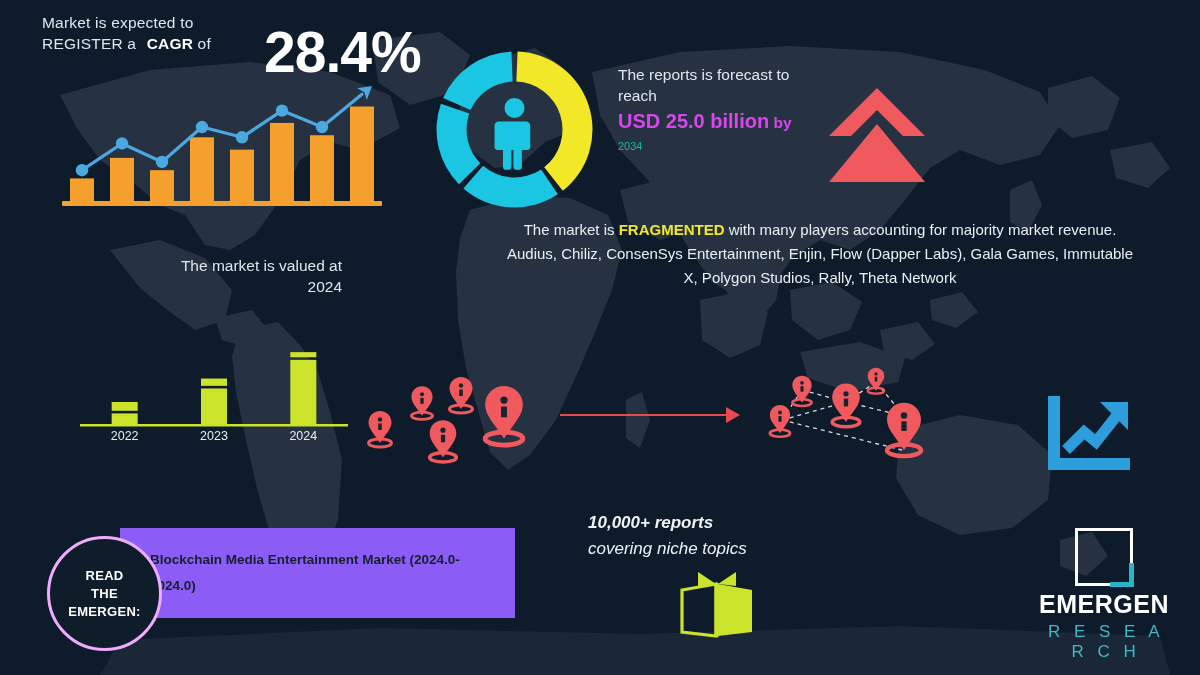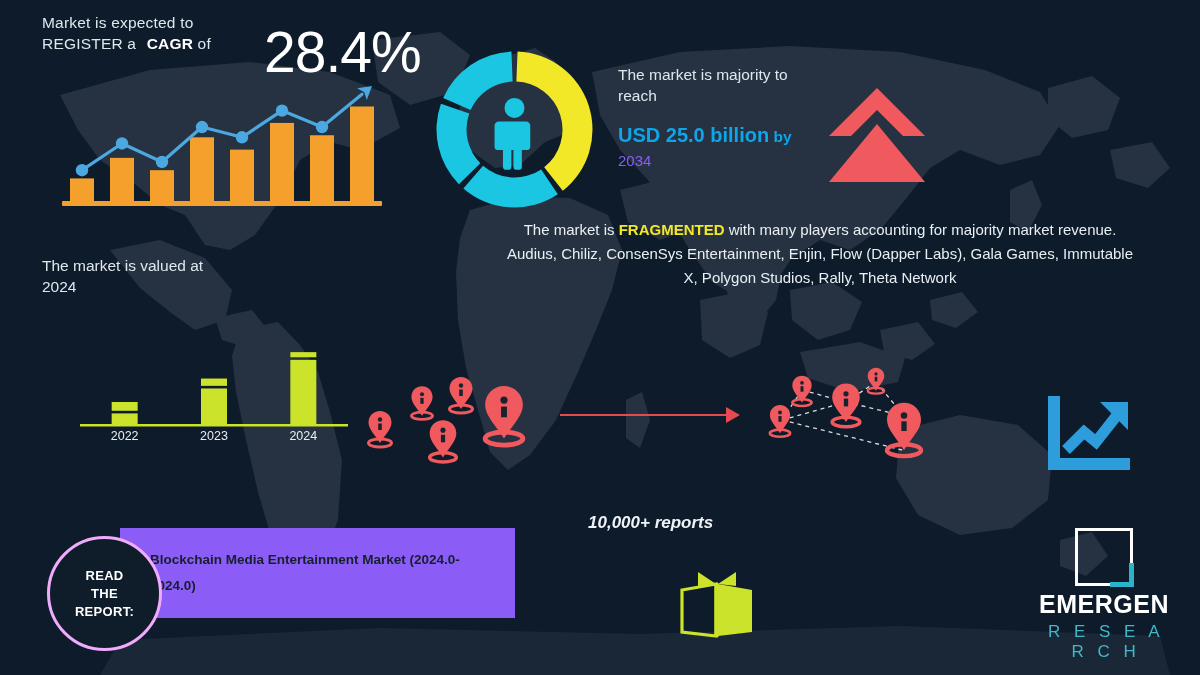--- a/index.html
+++ b/index.html
@@ -18,47 +18,47 @@
 
   
   .panel { position:absolute; z-index:5; }
 
   
   #cagr-block { left:42px; top:12px; width:360px; }
   #cagr-lines { font-size:15.5px; line-height:21px; letter-spacing:.2px; color:#dfe7ee; }
   #cagr-lines .b { font-weight:700; color:#ffffff;margin-left:6px; }
   #cagr-value {
     position:absolute; left:222px; top:12px;
-    font-size:57px; font-weight:400; line-height:1;
+    font-size:57px; font-weight:700; line-height:1;
     letter-spacing:-1px; color:#ffffff;
   }
 
   
   #orange-chart { left:62px; top:80px; width:320px; height:130px; }
 
   
   #donut { left:432px; top:47px; width:165px; height:165px; }
 
   
   #forecast-block { left:618px; top:64px; width:250px; }
   #forecast-l1 { font-size:15.5px; line-height:21px; color:#dfe7ee; }
-  #forecast-l2 { font-size:20px; font-weight:700; line-height:26px; color:#0ea5e9; margin-top:16px; white-space:nowrap;}
+  #forecast-l2 { font-size:20px; font-weight:700; line-height:26px; color:#d946ef; margin-top:2px; white-space:nowrap;}
   #forecast-l2 .by { font-size:15.5px; font-weight:700; }
-  #forecast-l3 { font-size:15px; line-height:21px; color:#8b5cf6; }
+  #forecast-l3 { font-size:11px; line-height:21px; color:#14b8a6; }
 
   
   #chevrons { left:827px; top:86px; width:100px; height:98px; }
 
   
   #frag-block { left:500px; top:218px; width:640px;text-align:center; }
   #frag-block p { font-size:15px; line-height:24px; color:#e9eff4; }
   #frag-block .hl { color:#f2e827; font-weight:700; }
 
   
-  #green-block { left:42px; top:255px; width:300px; }
+  #green-block { left:42px; top:255px; width:300px;text-align:right; }
   #green-l1 { font-size:15.5px; line-height:21px; color:#dfe7ee; }
   #green-l2 { font-size:21px; font-weight:700; line-height:27px; color:#ffffff; }
   #green-l2 .in { font-size:15.5px; font-weight:400; color:#dfe7ee; }
   #green-l3 { font-size:15.5px; line-height:21px; color:#dfe7ee; }
   #green-chart { position:absolute; left:38px; top:90px; width:268px; height:98px; }
 
   
   #pins-left { left:352px; top:362px; width:196px; height:110px; }
   #pins-right { left:752px; top:358px; width:200px; height:116px; }
   #flow-arrow { left:560px; top:404px; width:180px; height:22px; }
@@ -206,21 +206,21 @@
         <circle cx="0" cy="-22" r="9.5"></circle>
         <path d="M-11,-9 h22 a4,4 0 0 1 4,4 v20 a3,3 0 0 1 -3,3 h-5 v16 a3,3 0 0 1 -3,3 h-2
                  a3,3 0 0 1 -3,-3 v-16 h-2 v16 a3,3 0 0 1 -3,3 h-2 a3,3 0 0 1 -3,-3 v-16 h-5
                  a3,3 0 0 1 -3,-3 v-20 a4,4 0 0 1 4,-4 z"></path>
       </g>
     </svg>
   </div>
 
   <div class="panel" id="forecast-block">
     <div id="forecast-l1">
-      <span>The market is majority to</span><br>
+      <span>The reports is forecast to</span><br>
       <span>reach</span>
     </div>
     <div id="forecast-l2">
       <span>USD 25.0 billion</span><span class="by"> by</span>
     </div>
     <div id="forecast-l3">2034</div>
   </div>
 
   <div class="panel" id="chevrons">
     <svg viewBox="0 0 100 98" width="100" height="98">
@@ -336,39 +336,40 @@
   <div class="panel" id="chart-icon">
     <svg viewBox="0 0 94 82" width="94" height="82">
       <path d="M6,4 h12 v62 h70 v12 h-82 z" fill="#2e9ddb"></path>
       <polyline points="24,58 42,40 54,50 76,22" fill="none" stroke="#2e9ddb" stroke-width="11" stroke-linejoin="miter" stroke-linecap="butt"></polyline>
       <polygon points="58,10 86,10 86,38" fill="#2e9ddb"></polygon>
     </svg>
   </div>
 
   <div class="panel" id="reports-block">
     <div class="l"><b>10,000+ reports</b></div>
+    <div class="l">covering niche topics</div>
     <div id="book-icon">
       <svg viewBox="0 0 82 70" width="82" height="70">
         <path d="M40,14 L6,20 L6,62 L40,66 Z" fill="none" stroke="#cbe32b" stroke-width="3.2"></path>
         <path d="M42,14 L76,20 L76,62 L42,66 Z" fill="#cbe32b"></path>
         <path d="M40,14 L22,2 L22,16 Z" fill="#cbe32b"></path>
         <path d="M42,14 L60,2 L60,16 Z" fill="#cbe32b"></path>
         <rect x="38.5" y="13" width="4" height="54" fill="#cbe32b"></rect>
       </svg>
     </div>
   </div>
 
   <div class="panel" id="report-banner">
     <div class="t">Blockchain Media Entertainment Market (2024.0-2024.0)</div>
   </div>
   <div class="panel" id="report-circle">
     <div class="t">
       <span>READ</span><br>
       <span>THE</span><br>
-      <span>REPORT:</span>
+      <span>EMERGEN:</span>
     </div>
   </div>
 
   <div class="panel" id="logo">
     <div id="logo-mark">
       <div class="sq"></div>
         <div class="acc"></div>
         <div class="acc2"></div>
     </div>
     <div id="logo-name">EMERGEN</div>

